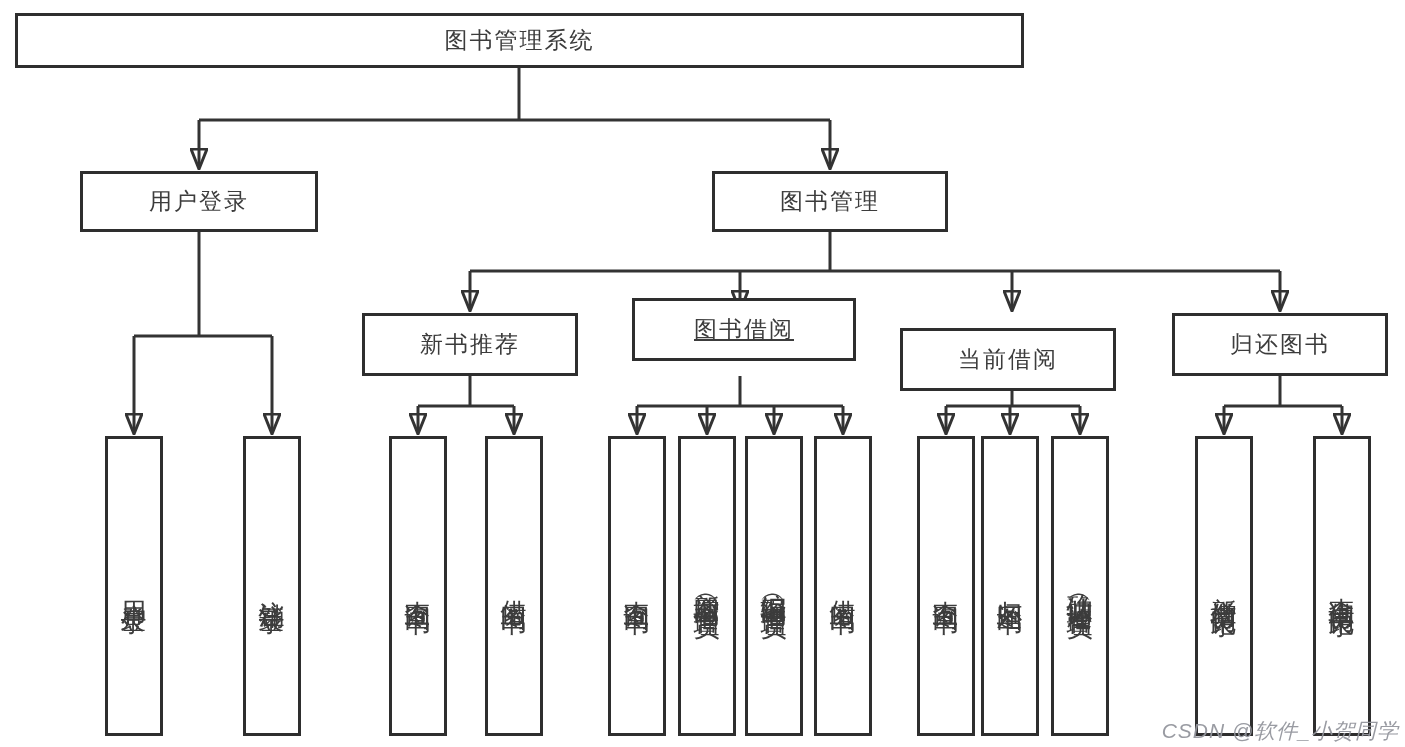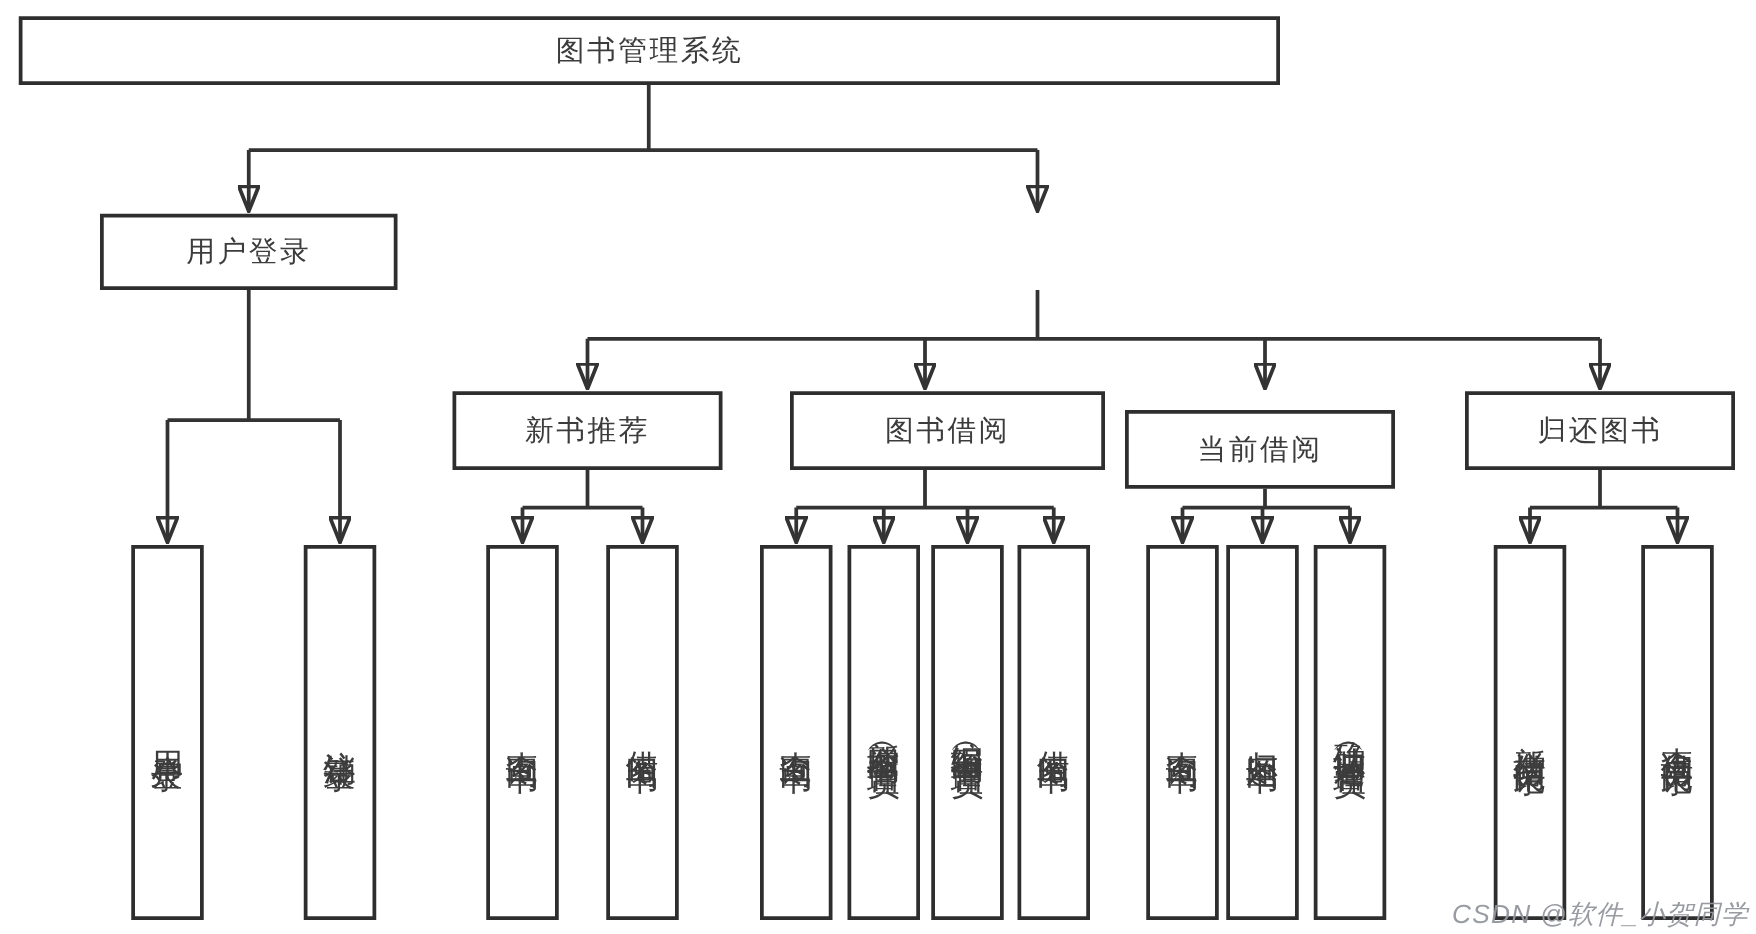--- a/index.html
+++ b/index.html
@@ -64,21 +64,21 @@
     white-space: nowrap;
     z-index: 5;
     font-style: italic;
   }
   
   #n-root      { left: 15px;  top: 13px;  width: 1009px; height: 55px; }
   #n-login     { left: 80px;  top: 171px; width: 238px;  height: 61px; }
   #n-mgmt      { left: 712px; top: 171px; width: 236px;  height: 61px; }
   
   #n-newbook   { left: 362px;  top: 313px; width: 216px; height: 63px; }
-  #n-borrow    { left: 632px;  top: 313px; width: 252px; height: 63px; }
+  #n-borrow    { left: 632px;  top: 298px; width: 224px; height: 63px; text-decoration: underline; }
   #n-current   { left: 900px;  top: 328px; width: 216px; height: 63px; }
   #n-records   { left: 1172px; top: 313px; width: 216px; height: 63px; }
   
   #l-login-1   { left: 105px;  }
   #l-login-2   { left: 243px;  }
   #l-nb-1      { left: 389px;  }
   #l-nb-2      { left: 485px;  }
   #l-bb-1      { left: 608px;  }
   #l-bb-2      { left: 678px;  }
   #l-bb-3      { left: 745px;  }
@@ -131,20 +131,21 @@
     <path d="M1080,406 V433" marker-end="url(#arr)"></path>
 
     <path d="M1280,376 V406 M1224,406 H1342"></path>
     <path d="M1224,406 V433" marker-end="url(#arr)"></path>
     <path d="M1342,406 V433" marker-end="url(#arr)"></path>
   </svg>
 
   <div class="box box-h" id="n-root">图书管理系统</div>
 
   <div class="box box-h" id="n-login">用户登录</div>
+  <div class="box box-h" id="n-mgmt">图书管理</div>
 
   <div class="box box-h" id="n-newbook">新书推荐</div>
   <div class="box box-h" id="n-borrow">图书借阅</div>
   <div class="box box-h" id="n-current">当前借阅</div>
   <div class="box box-h" id="n-records">归还图书</div>
 
   <div class="box box-v" id="l-login-1">
     <span class="vtext">用户登录</span>
   </div>
   <div class="box box-v" id="l-login-2">

